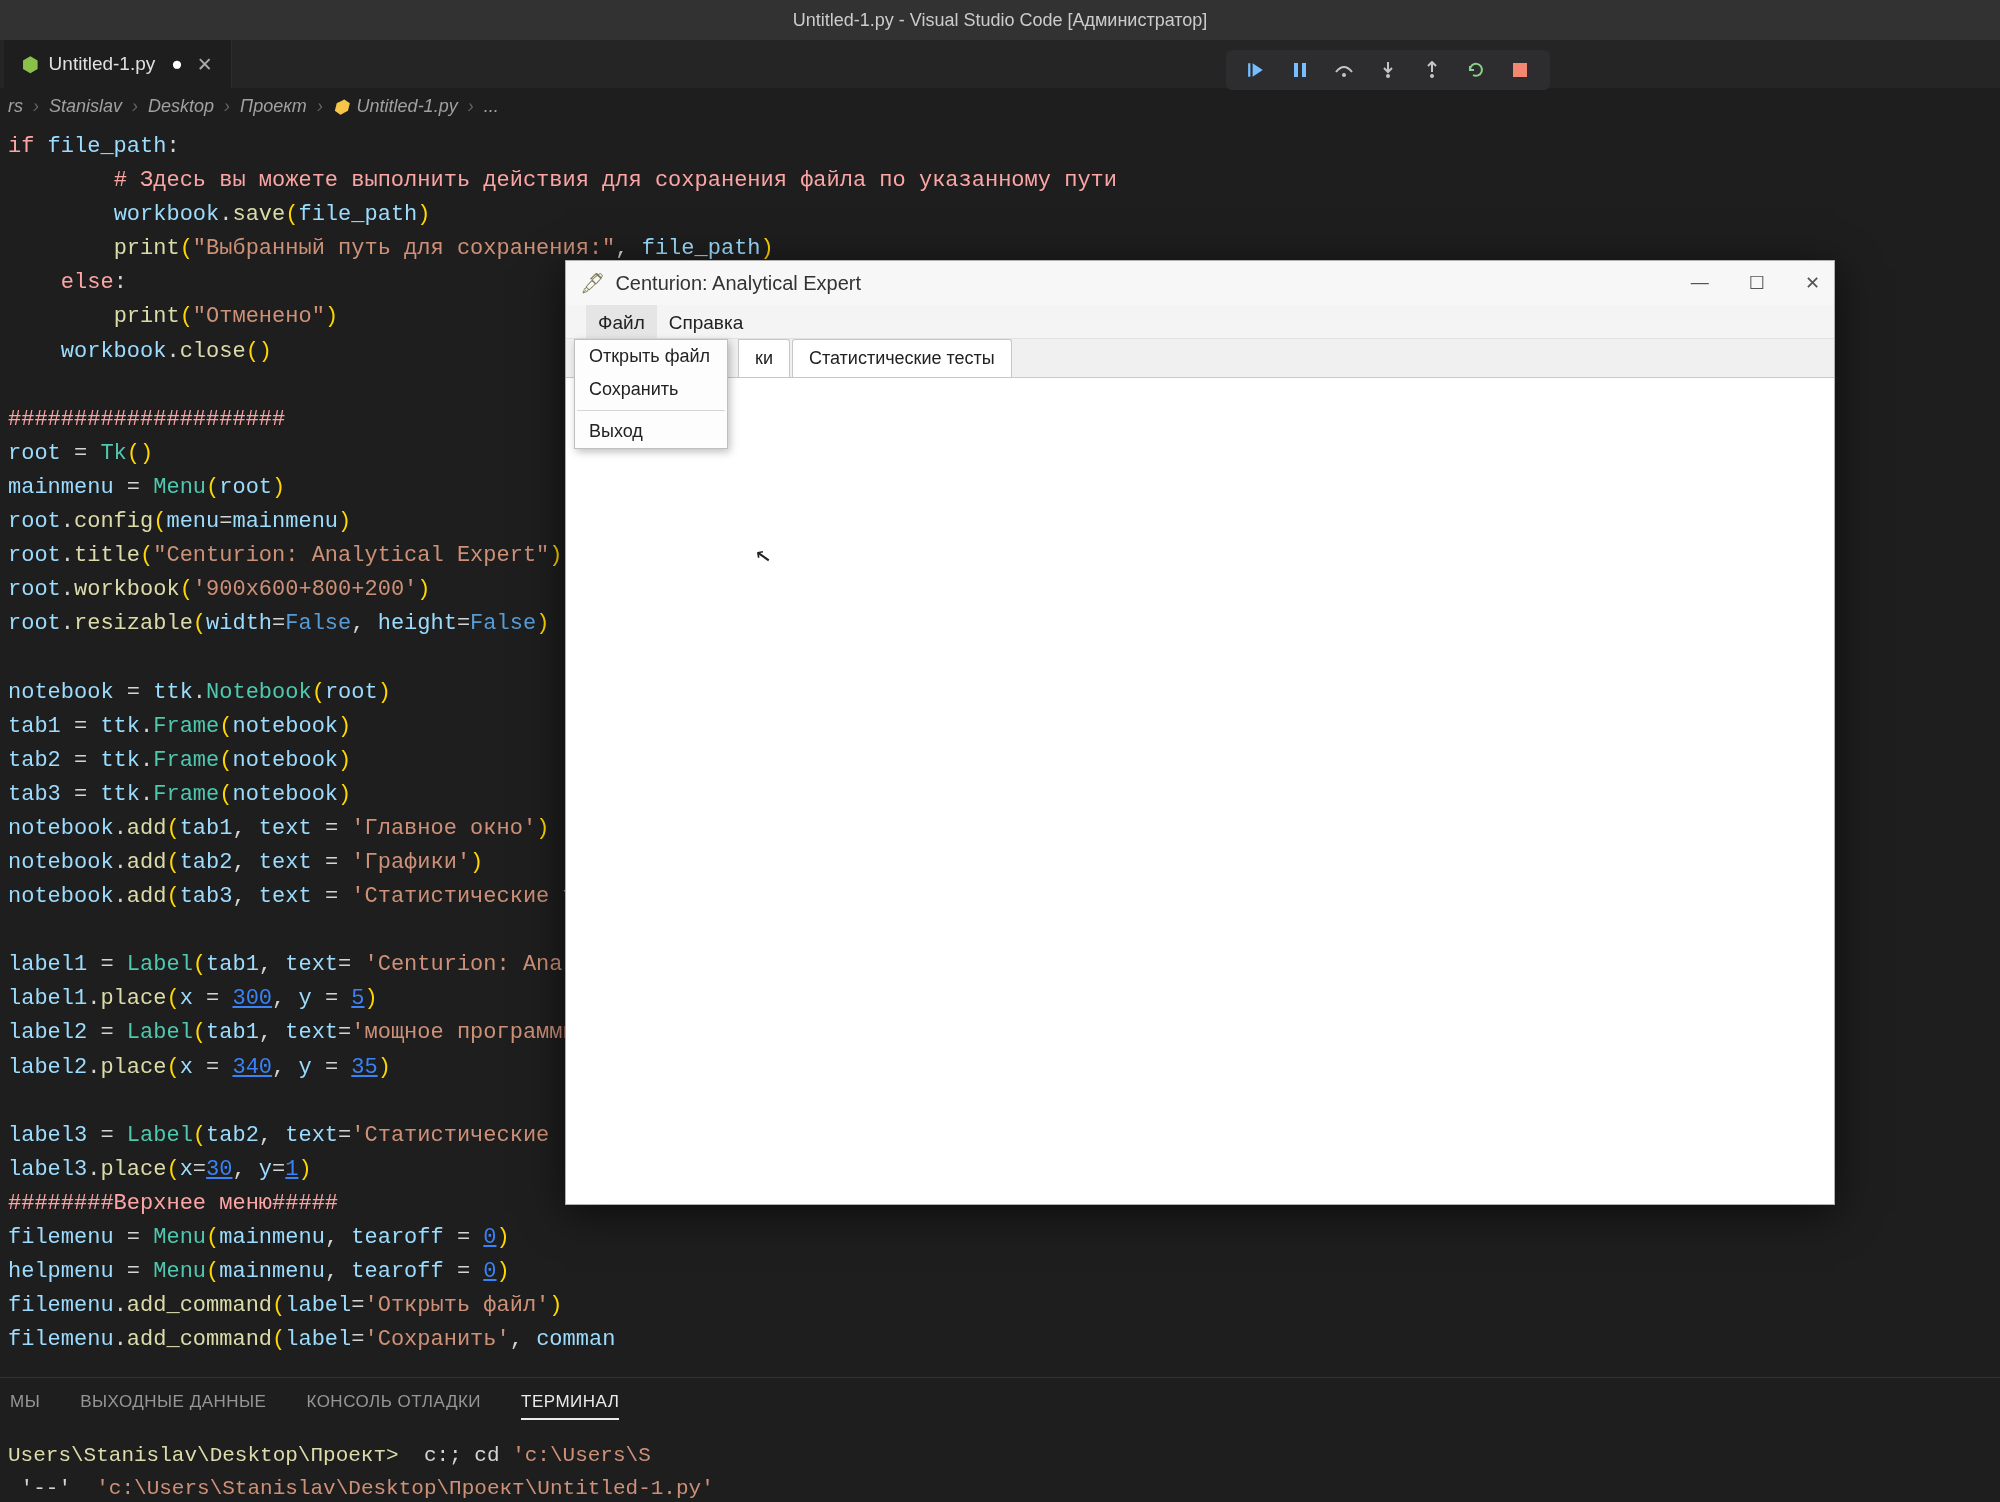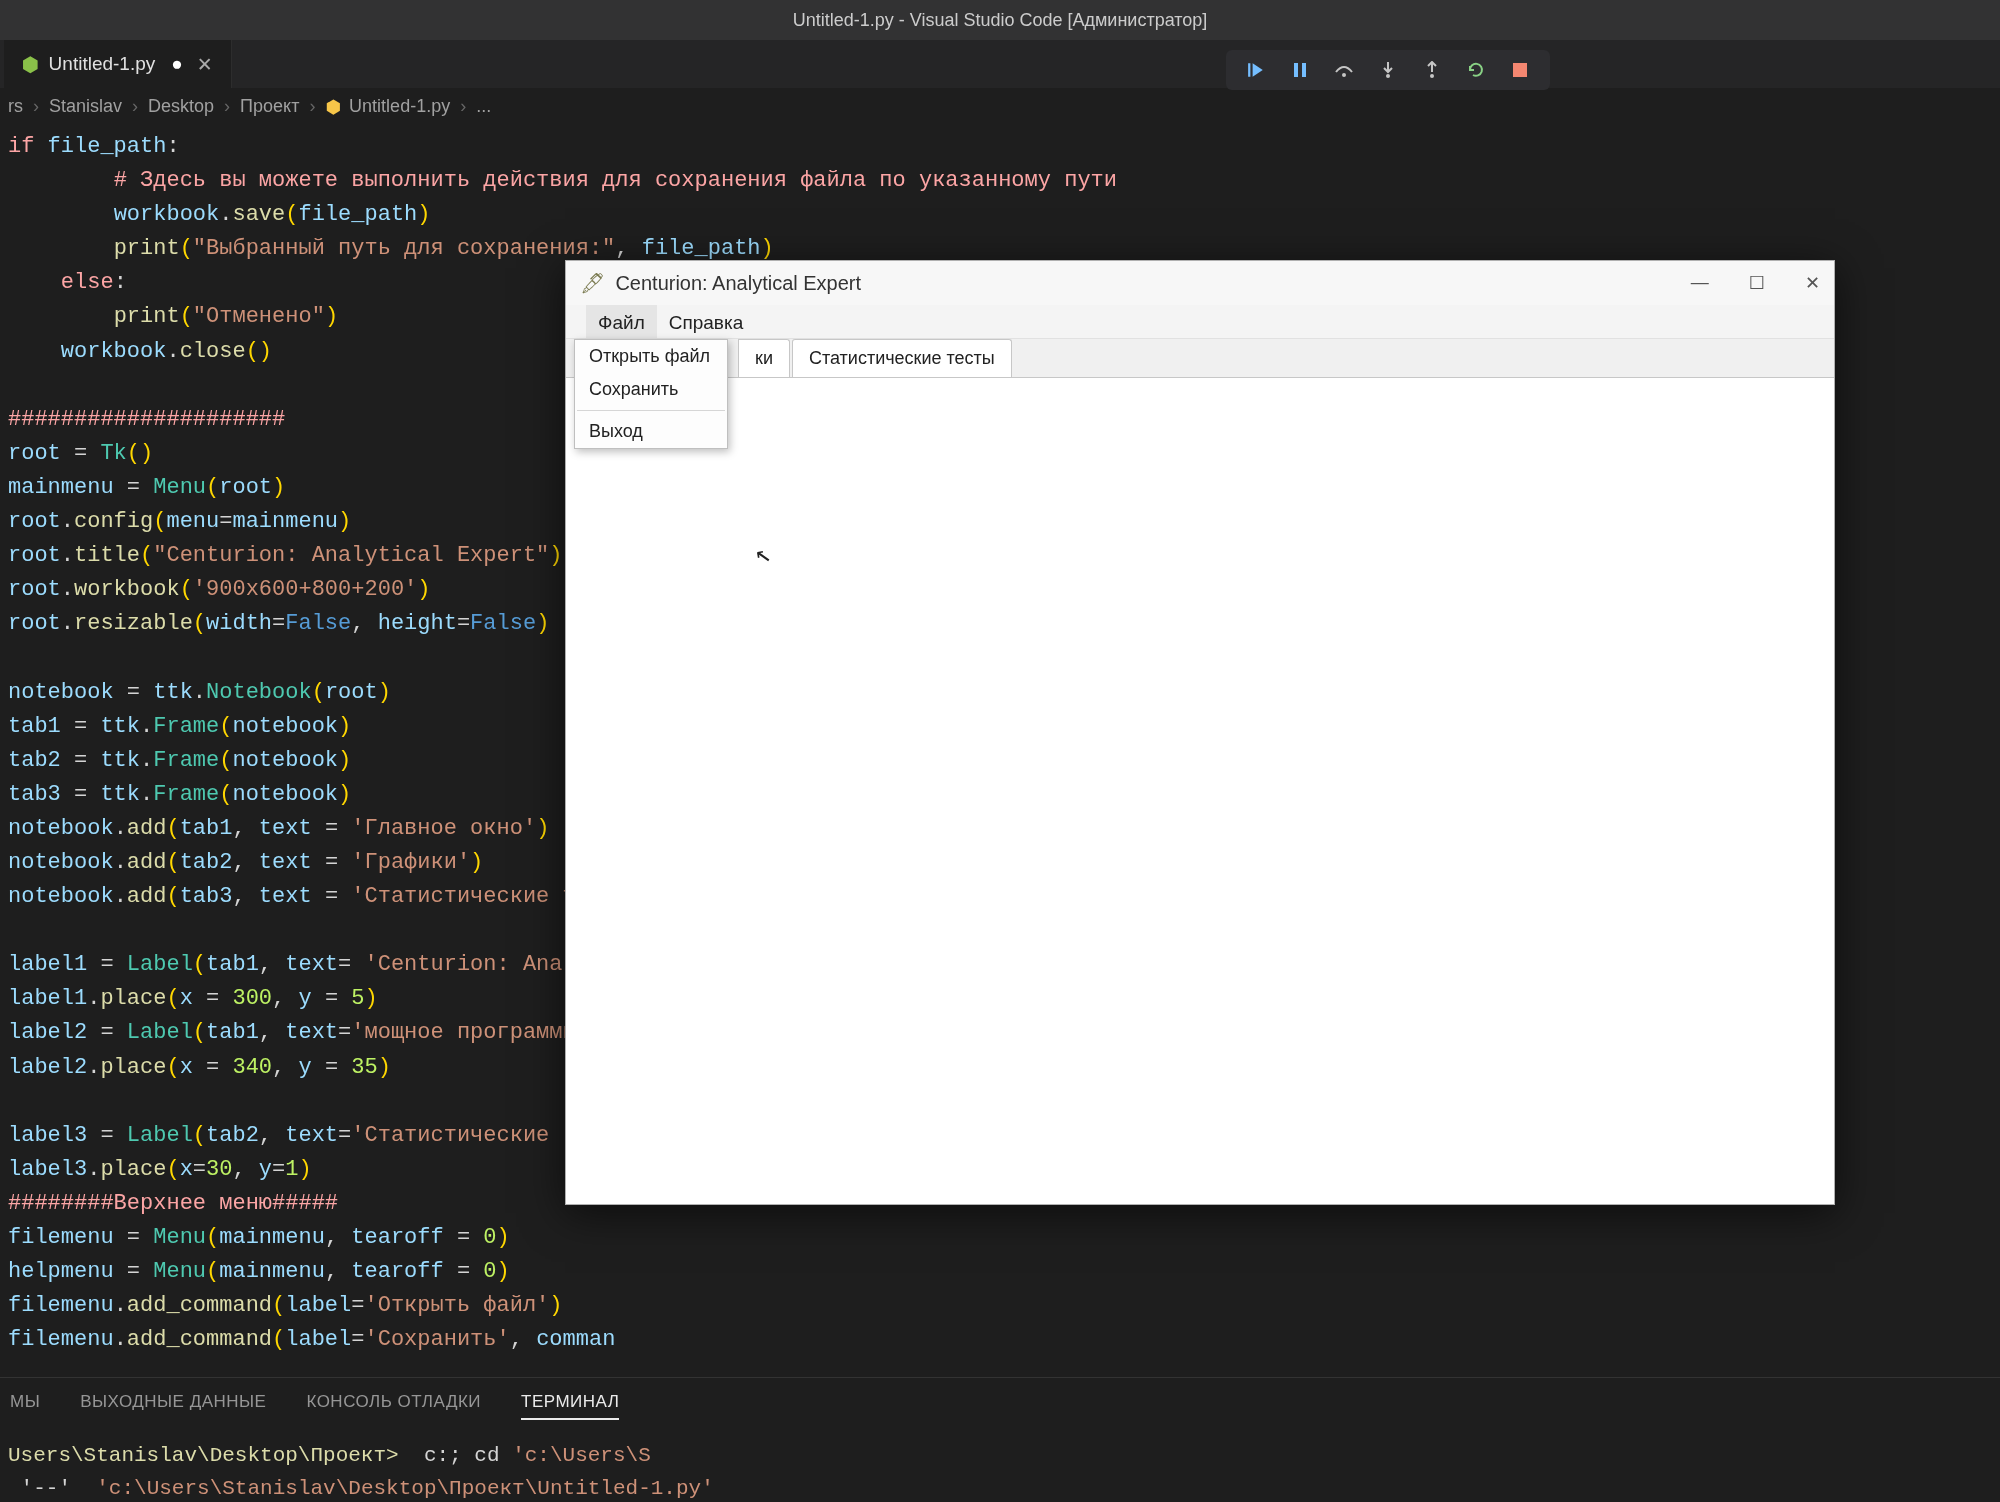--- a/index.html
+++ b/index.html
@@ -18,34 +18,34 @@
 
   
   .debug-toolbar { position:absolute; right:450px; top:50px; display:flex; gap:24px; background:#2d2d30; padding:10px 20px; border-radius:6px; align-items:center; }
   .dbg-ico { width:20px; height:20px; display:inline-flex; align-items:center; justify-content:center; color:#c5c5c5; }
   .dbg-ico.cont { color:#4fc1ff; }
   .dbg-ico.pause { color:#75beff; }
   .dbg-ico.stop svg rect { fill:#f48771; }
   .dbg-ico.restart { color:#89d185; }
 
   
-  .crumbs { height:36px; display:flex; align-items:center; gap:10px; padding-left:8px; color:#a0a0a0; font-family:"Segoe UI",Arial,sans-serif; font-size:18px; }
+  .crumbs { height:36px; display:flex; align-items:center; gap:10px; padding-left:8px; color:#a0a0a0; font-family:"Segoe UI",Arial,sans-serif; font-size:18px;font-style:italic; }
   .crumbs .sep { color:#666; }
   .crumbs .file { display:flex; align-items:center; gap:8px; }
   .crumbs .py-ico { color:#f7c649; font-family:monospace; }
 
   
   .editor { padding:6px 8px 20px 8px; white-space:pre; line-height:1.55; font-size:22px; }
   .kw   { color:#fca5a5; }
   .fn   { color:#dcdcaa; }
   .cls  { color:#4ec9b0; }
   .id   { color:#9cdcfe; }
   .str  { color:#ce9178; }
   .com  { color:#fca5a5; }
-  .num  { color:#bef264; }
+  .num  { color:#3b82f6;text-decoration:underline; }
   .bool { color:#569cd6; }
   .op   { color:#d4d4d4; }
   .par  { color:#ffd700; }
 
   
   .panel-tabs { display:flex; gap:40px; padding:14px 0 14px 10px; border-top:1px solid #333; font-family:"Segoe UI",Arial,sans-serif; font-size:17px; text-transform:uppercase; color:#969696; letter-spacing:0.5px; }
   .panel-tabs .active { color:#eaeaea; border-bottom:2px solid #eaeaea; padding-bottom:6px; }
 
   
   .terminal { padding:6px 8px 40px 8px; font-size:21px; line-height:1.55; white-space:pre; color:#d4d4d4; }

